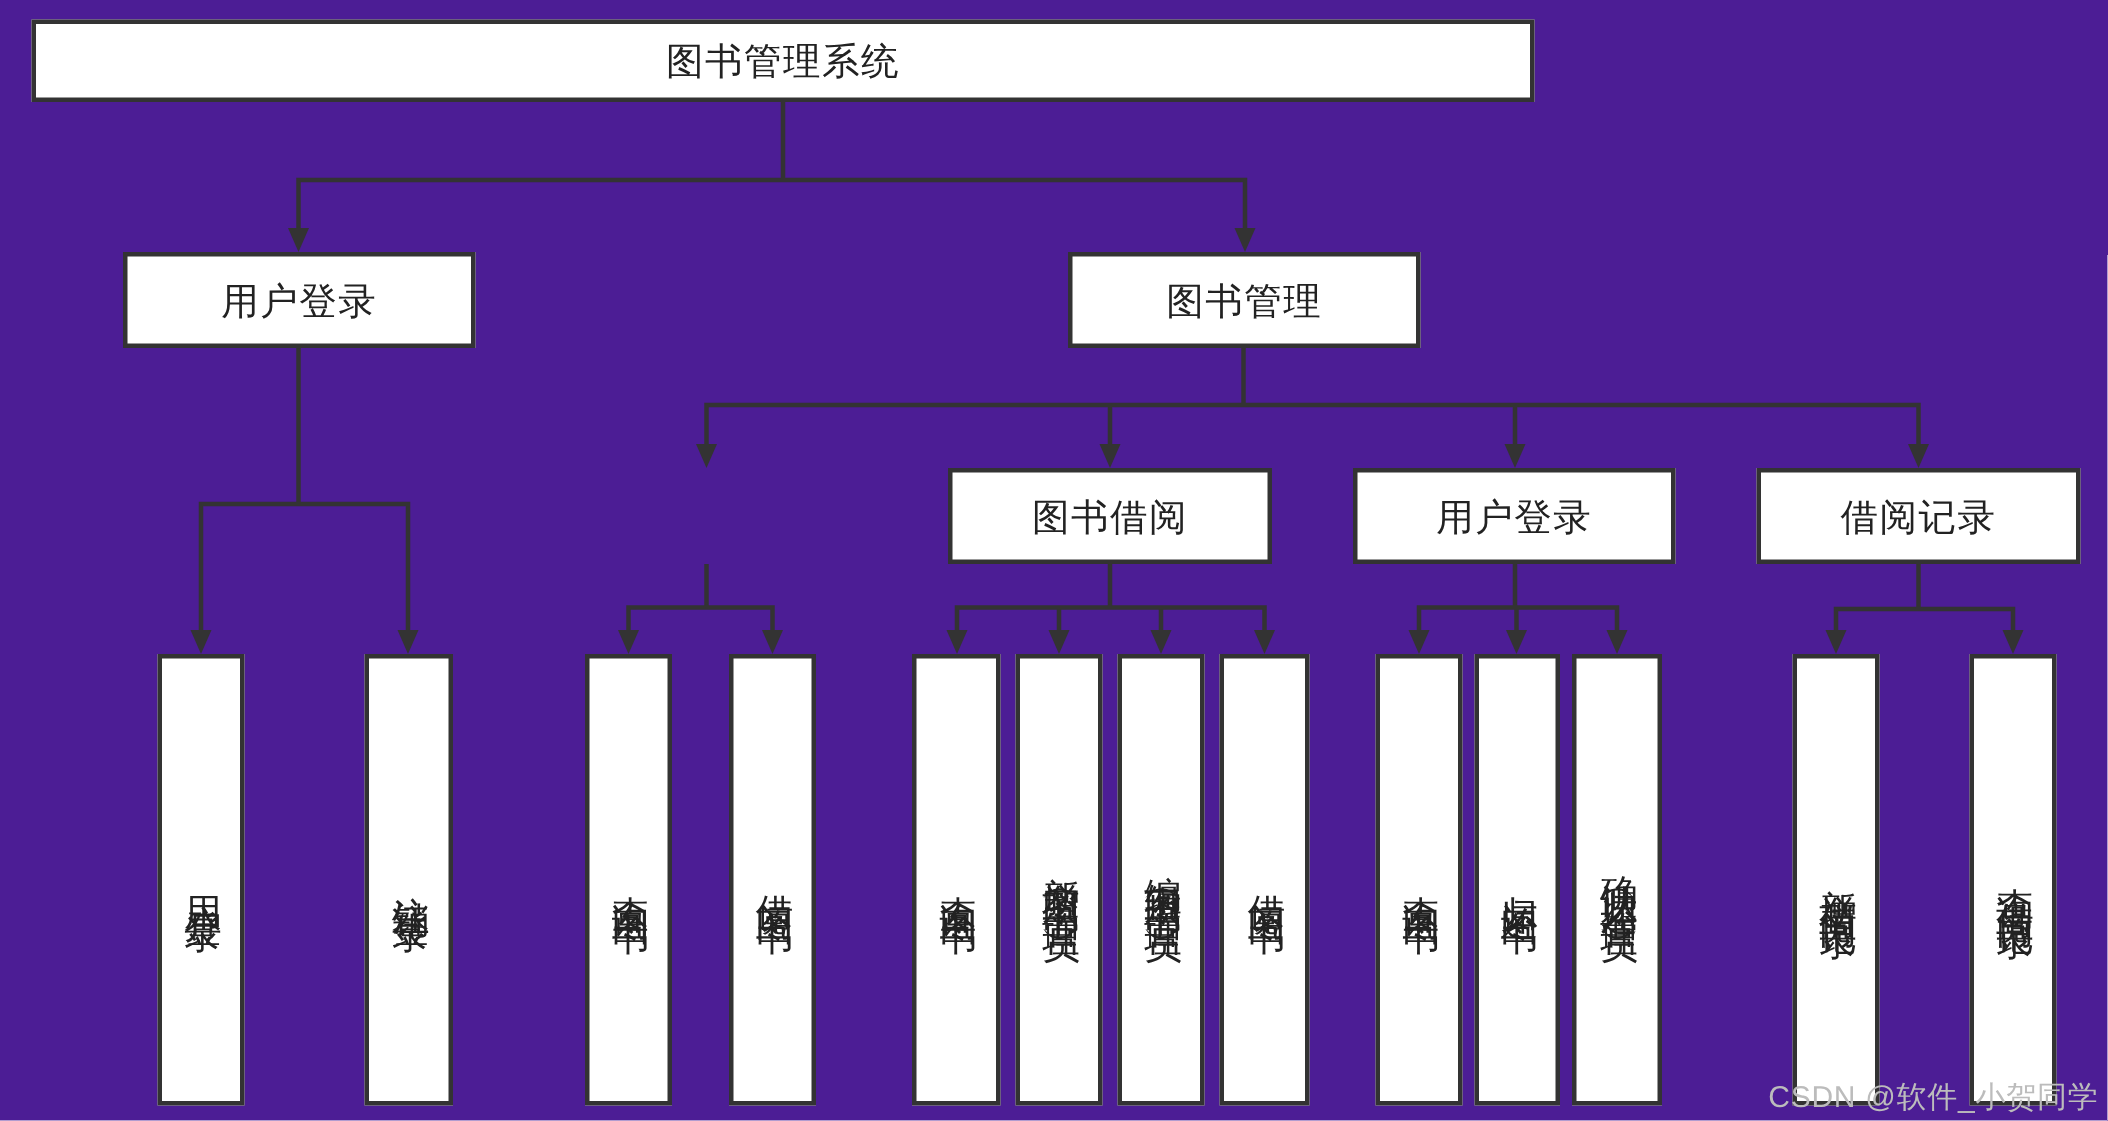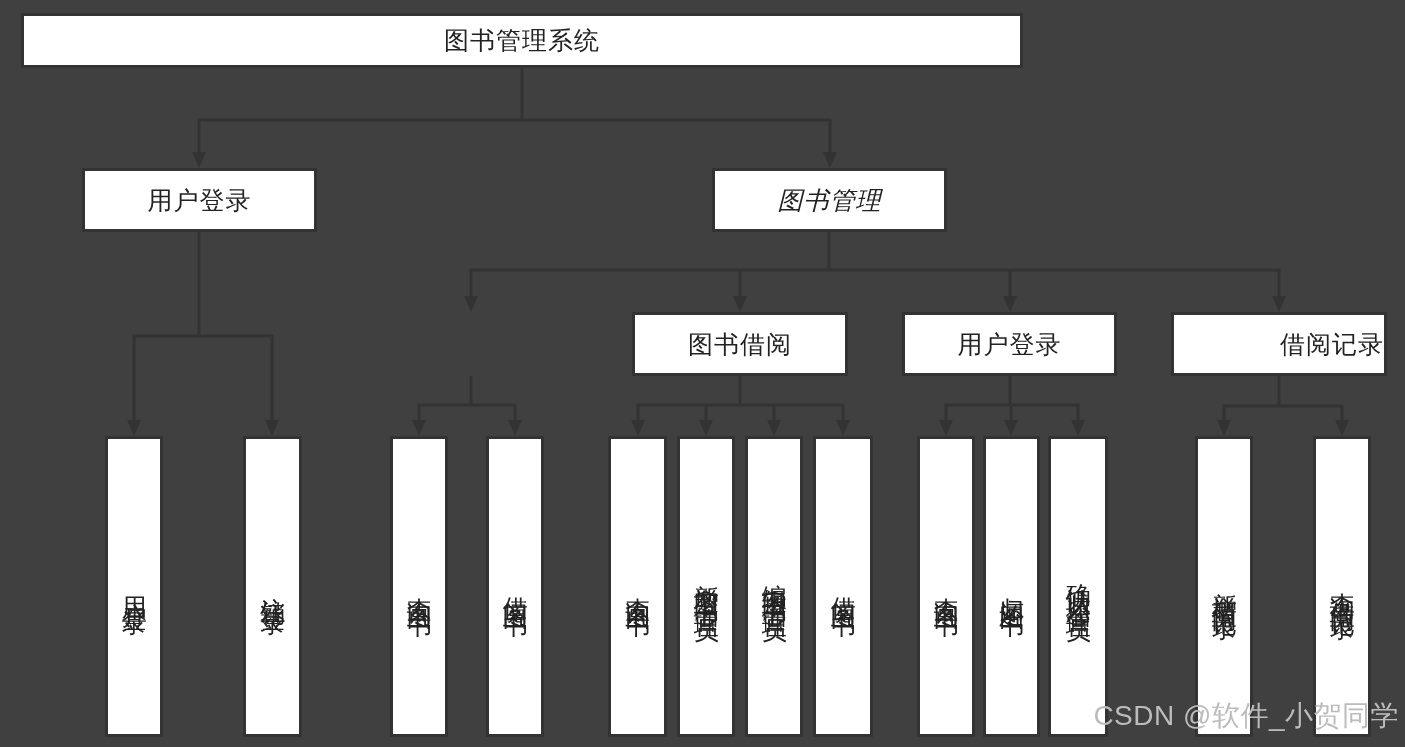--- a/index.html
+++ b/index.html
@@ -6,21 +6,21 @@
     --line:#333333;
     --text:#222222;
     --wm:#bcbcbc;
   }
   html,body{margin:0;padding:0;background:#ffffff;}
   body{font-family:"Liberation Sans","DejaVu Sans",sans-serif;}
   .stage{
     position:relative;
     width:1405px;
     height:747px;
-    background:#404040;
+    background:#4c1d95;
     overflow:hidden;
   }
   .connectors{
     position:absolute;
     left:0;top:0;
     width:1405px;height:747px;
     z-index:1;
   }
   .node{
     position:absolute;
@@ -42,22 +42,22 @@
   .node.v span{
     writing-mode:vertical-rl;
     text-orientation:mixed;
     letter-spacing:5px;
     white-space:normal;
     line-height:1.1;
   }
   .watermark{
     position:absolute;
     right:6px;
-    bottom:12px;
-    font-size:28px;
+    bottom:2px;
+    font-size:20px;
     letter-spacing:0.5px;
     color:var(--wm);
     z-index:5;
     white-space:nowrap;
   }
 </style>
 </head>
 <body>
 
 <div class="stage">
@@ -105,31 +105,31 @@
     </g>
   </svg>
 
   <div class="node" style="left:21px;top:13px;width:1002px;height:55px;">
     <span>图书管理系统</span>
   </div>
 
   <div class="node" style="left:82px;top:168px;width:235px;height:64px;">
     <span>用户登录</span>
   </div>
-  <div class="node" style="left:712px;top:168px;width:235px;height:64px;font-style:italic;">
+  <div class="node" style="left:712px;top:168px;width:235px;height:64px;">
     <span>图书管理</span>
   </div>
 
   <div class="node" style="left:632px;top:312px;width:216px;height:64px;">
     <span>图书借阅</span>
   </div>
   <div class="node" style="left:902px;top:312px;width:215px;height:64px;">
     <span>用户登录</span>
   </div>
-  <div class="node" style="left:1171px;top:312px;width:216px;height:64px;justify-content:flex-end;">
+  <div class="node" style="left:1171px;top:312px;width:216px;height:64px;">
     <span>借阅记录</span>
   </div>
 
   <div class="node v" style="left:105px;top:436px;width:58px;height:301px;">
     <span>用户登录</span>
   </div>
   <div class="node v" style="left:243px;top:436px;width:59px;height:301px;">
     <span>注销登录</span>
   </div>
 

